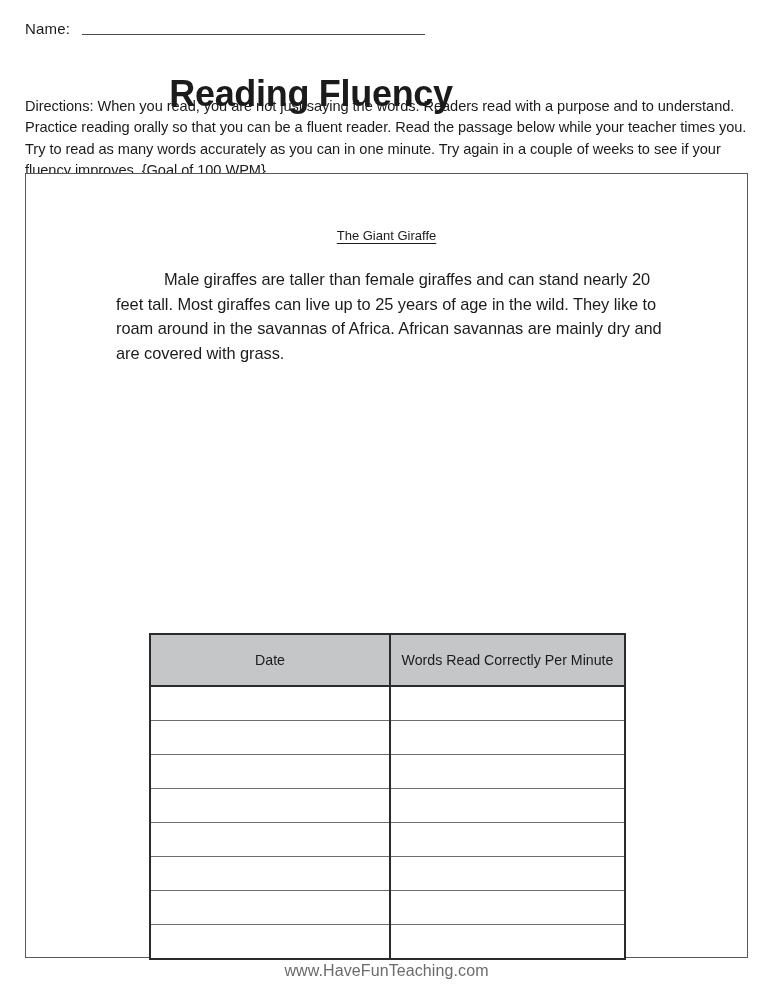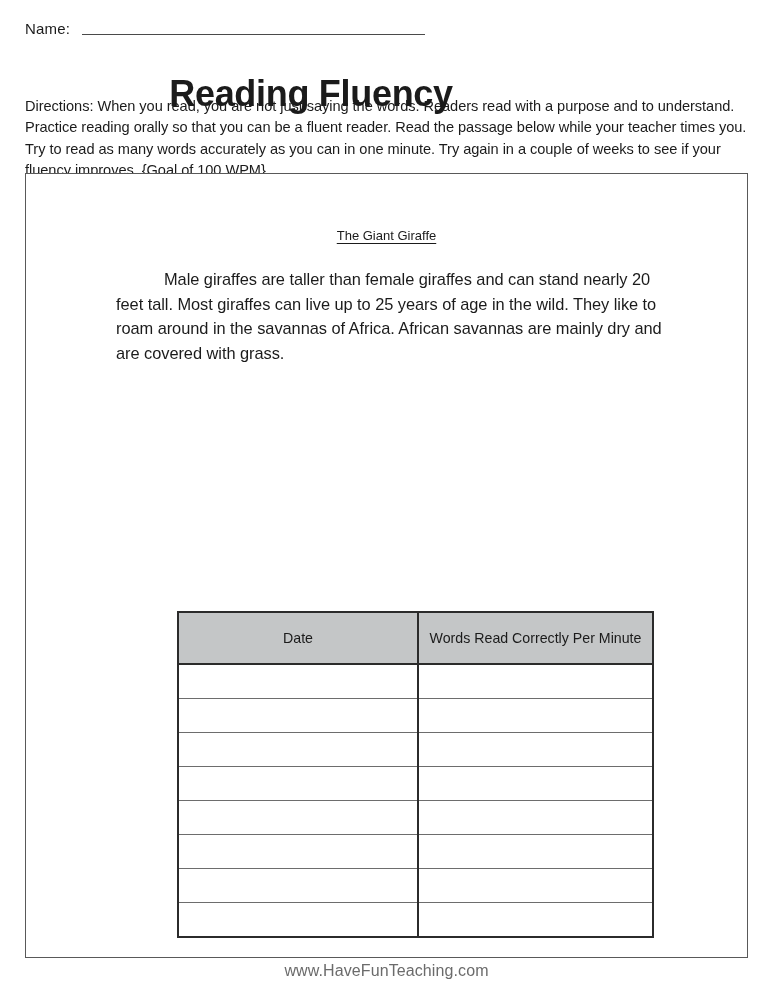--- a/index.html
+++ b/index.html
@@ -106,25 +106,24 @@
   }
   .passage-body p {
     margin: 0;
     text-indent: 48px;
   }
 
   
   .fluency-table {
     position: absolute;
     left: 123px;
-    top: 437px;
+    top: 459px;
     width: 477px;
     border-collapse: collapse;
     table-layout: fixed;
-    margin-left: 28px;
   }
   .fluency-table td,
   .fluency-table th {
     border: 1px solid #6d6d6d;
     padding: 0;
     margin: 0;
   }
   .fluency-table thead th {
     background: #c4c6c7;
     border: 2.2px solid #2b2b2b;

